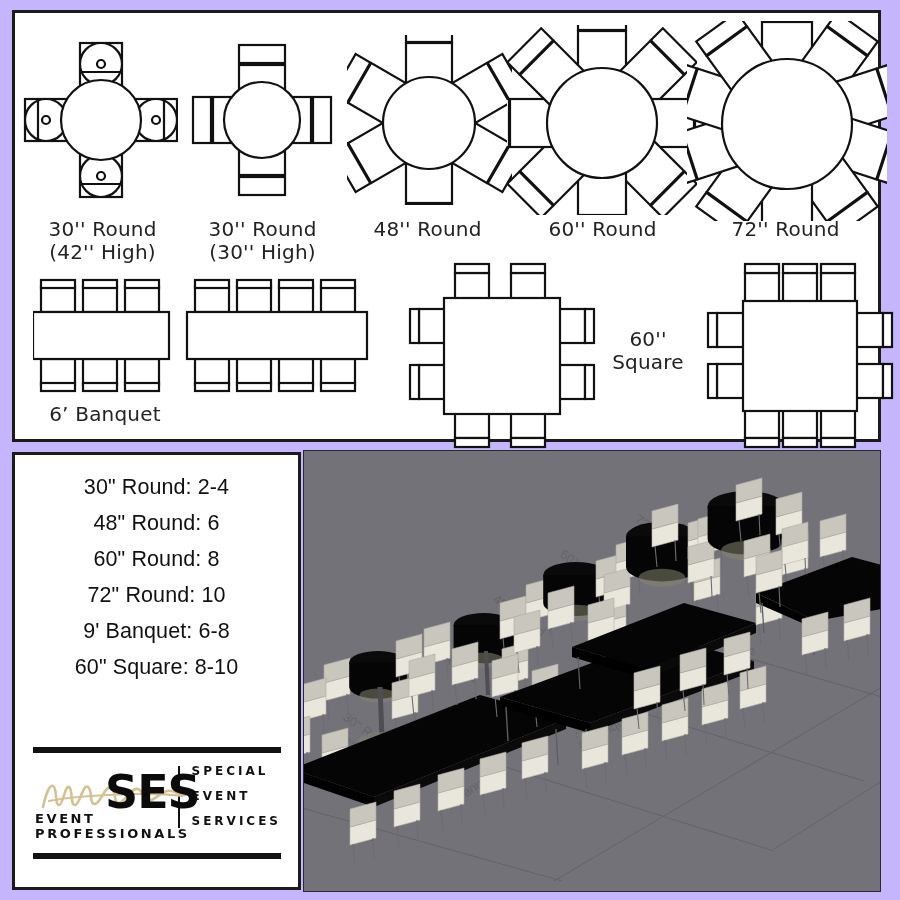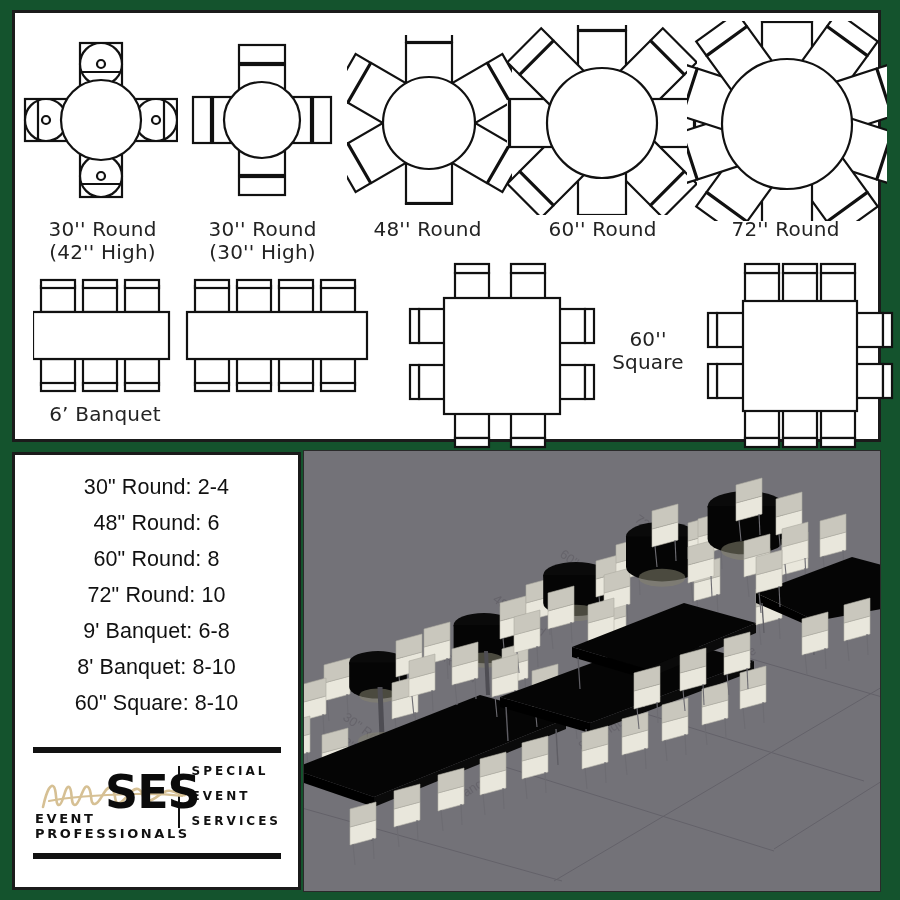--- a/index.html
+++ b/index.html
@@ -2,21 +2,21 @@
 <html><head>
 <meta charset="utf-8">
 <style>
   html,body{margin:0;padding:0;}
   body{
     width:900px;height:900px;
     background:#ffffff;
     font-family:"DejaVu Sans", sans-serif;
     overflow:hidden;
   }
-  .sheet{position:relative;width:900px;height:900px;background:#14532d;}
+  .sheet{position:relative;width:900px;height:900px;background:#c4b5fd;}
 
   
   .panel-top{
     position:absolute;left:12px;top:10px;width:869px;height:432px;
     border:3px solid #1b1b1b;background:#fff;box-sizing:border-box;
   }
 
   .figure{position:absolute;}
   .fig-label{
     position:absolute;text-align:center;color:#232323;
@@ -377,21 +377,20 @@
 
   </div>
 
   <div class="panel-bl">
     <div class="cap-list">
       <div class="cap-item">30" Round: 2-4</div>
       <div class="cap-item">48" Round: 6</div>
       <div class="cap-item">60" Round: 8</div>
       <div class="cap-item">72" Round: 10</div>
       <div class="cap-item">9' Banquet: 6-8</div>
-      <div class="cap-item">8' Banquet: 8-10</div>
       <div class="cap-item">60" Square: 8-10</div>
     </div>
 
     <div class="logo-box">
       <div class="logo-rule top"></div>
       <div class="logo-rule bot"></div>
       <div class="logo-main">
         <div class="logo-left">
           <svg class="logo-script" viewBox="0 0 150 40">
             <path d="M4,32 C8,14 12,8 15,12 C18,16 16,30 20,30 C24,30 26,10 30,12 C34,14 31,30 36,30

